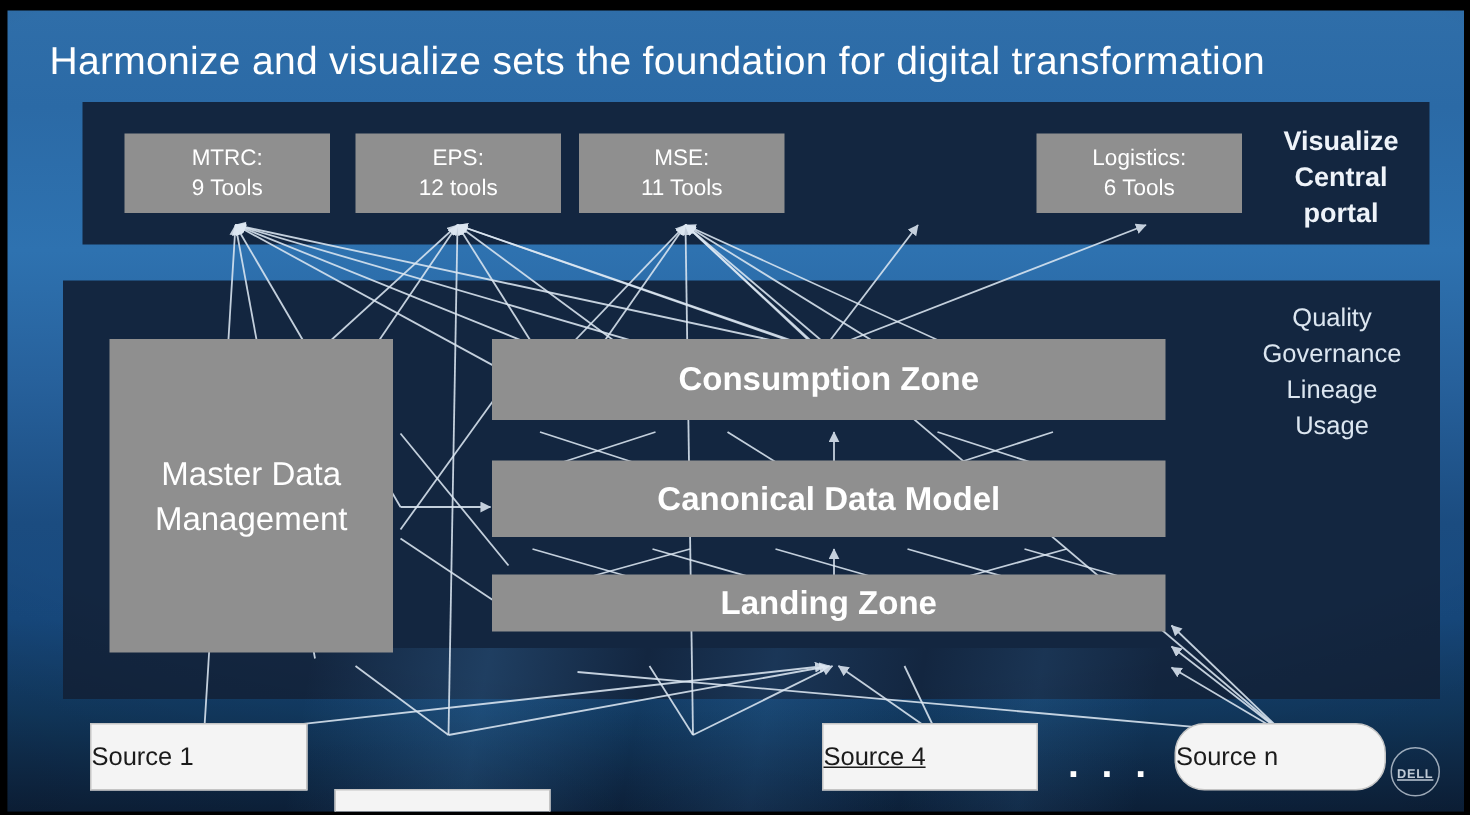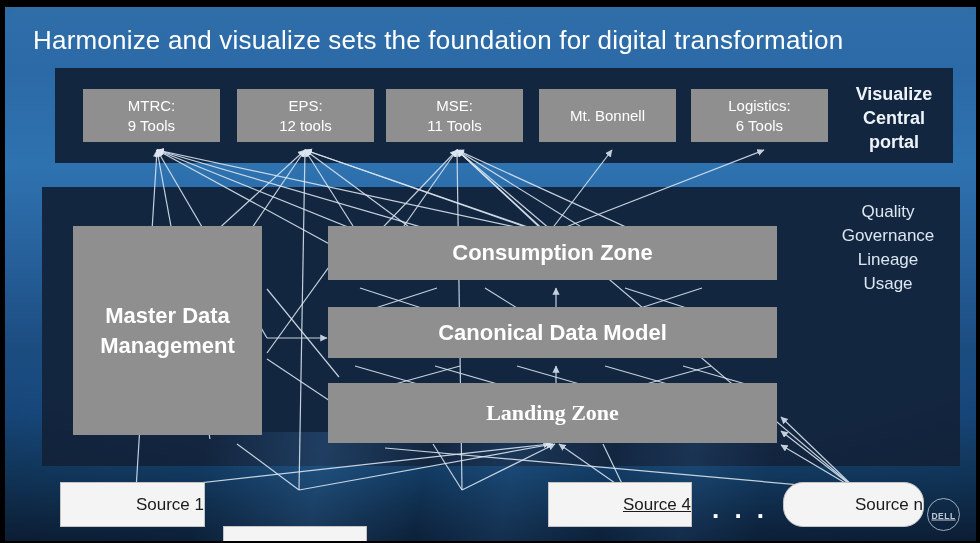--- a/index.html
+++ b/index.html
@@ -36,26 +36,26 @@
 
   .gbox{position:absolute;background:var(--box-gray,#8f8f8f);color:#fff;display:flex;
         flex-direction:column;align-items:center;justify-content:center;text-align:center;z-index:3;}
   .pbox{width:137px;height:53px;top:82px;font-size:15px;line-height:1.3;}
   .pb1{left:78px;} .pb2{left:232px;} .pb3{left:381px;} .pb4{left:534px;} .pb5{left:686px;}
 
   .sideLabel{position:absolute;color:#eef3f9;text-align:center;z-index:3;font-size:18px;line-height:1.32;}
   .vcp{left:833px;top:76px;width:112px;font-weight:bold;}
   .qgl{left:823px;top:193px;width:120px;color:#dce6f0;font-size:17px;line-height:1.42;}
 
-  .mdm{left:68px;top:219px;width:189px;height:209px;font-size:22px;font-weight:bold;line-height:1.35;}
+  .mdm{left:68px;top:219px;width:189px;height:209px;font-size:22px;font-weight:normal;line-height:1.35;}
   .zone{left:323px;width:449px;font-size:22px;font-weight:bold;}
-  .zcz{top:219px;height:54px;} .zcdm{top:300px;height:51px;} .zlz{top:376px;height:60px;font-family:Liberation Serif, serif;}
+  .zcz{top:219px;height:54px;} .zcdm{top:300px;height:51px;} .zlz{top:376px;height:38px;}
 
   .src{position:absolute;top:475px;height:43px;background:var(--source-bg,#f4f4f4);
-       border:1px solid #c4c4c4;color:#1b1b1b;display:flex;align-items:center;justify-content:flex-end;
+       border:1px solid #c4c4c4;color:#1b1b1b;display:flex;align-items:center;justify-content:flex-start;
        font-size:17px;z-index:3;}
   .s1{left:55px;width:143px;} .s2{left:218px;width:142px;margin-top:44px;} .s3{left:382px;width:141px;}
   .s4{left:543px;width:142px;text-decoration:underline;} .sn{left:778px;width:139px;border-radius:20px;}
   .dots{position:absolute;left:700px;top:487px;width:70px;color:#fff;font-size:26px;font-weight:bold;
         letter-spacing:4px;text-align:center;z-index:3;}
 
   .dell{position:absolute;left:922px;top:491px;width:31px;height:31px;border-radius:50%;
         border:1.6px solid rgba(205,215,225,.75);display:flex;align-items:center;justify-content:center;
         z-index:4;}
   .dell span{color:rgba(210,220,230,.9);font-size:8.5px;font-weight:bold;letter-spacing:.5px;
@@ -147,24 +147,20 @@
       <span>9 Tools</span>
     </div>
     <div class="gbox pbox pb2">
       <span>EPS:</span>
       <span>12 tools</span>
     </div>
     <div class="gbox pbox pb3">
       <span>MSE:</span>
       <span>11 Tools</span>
     </div>
-    <div class="gbox pbox pb4">
-      <span>Mt. Bonnell</span>
-      <span></span>
-    </div>
     <div class="gbox pbox pb5">
       <span>Logistics:</span>
       <span>6 Tools</span>
     </div>
 
     <div class="sideLabel vcp">
       <div>Visualize</div>
       <div>Central</div>
       <div>portal</div>
     </div>

